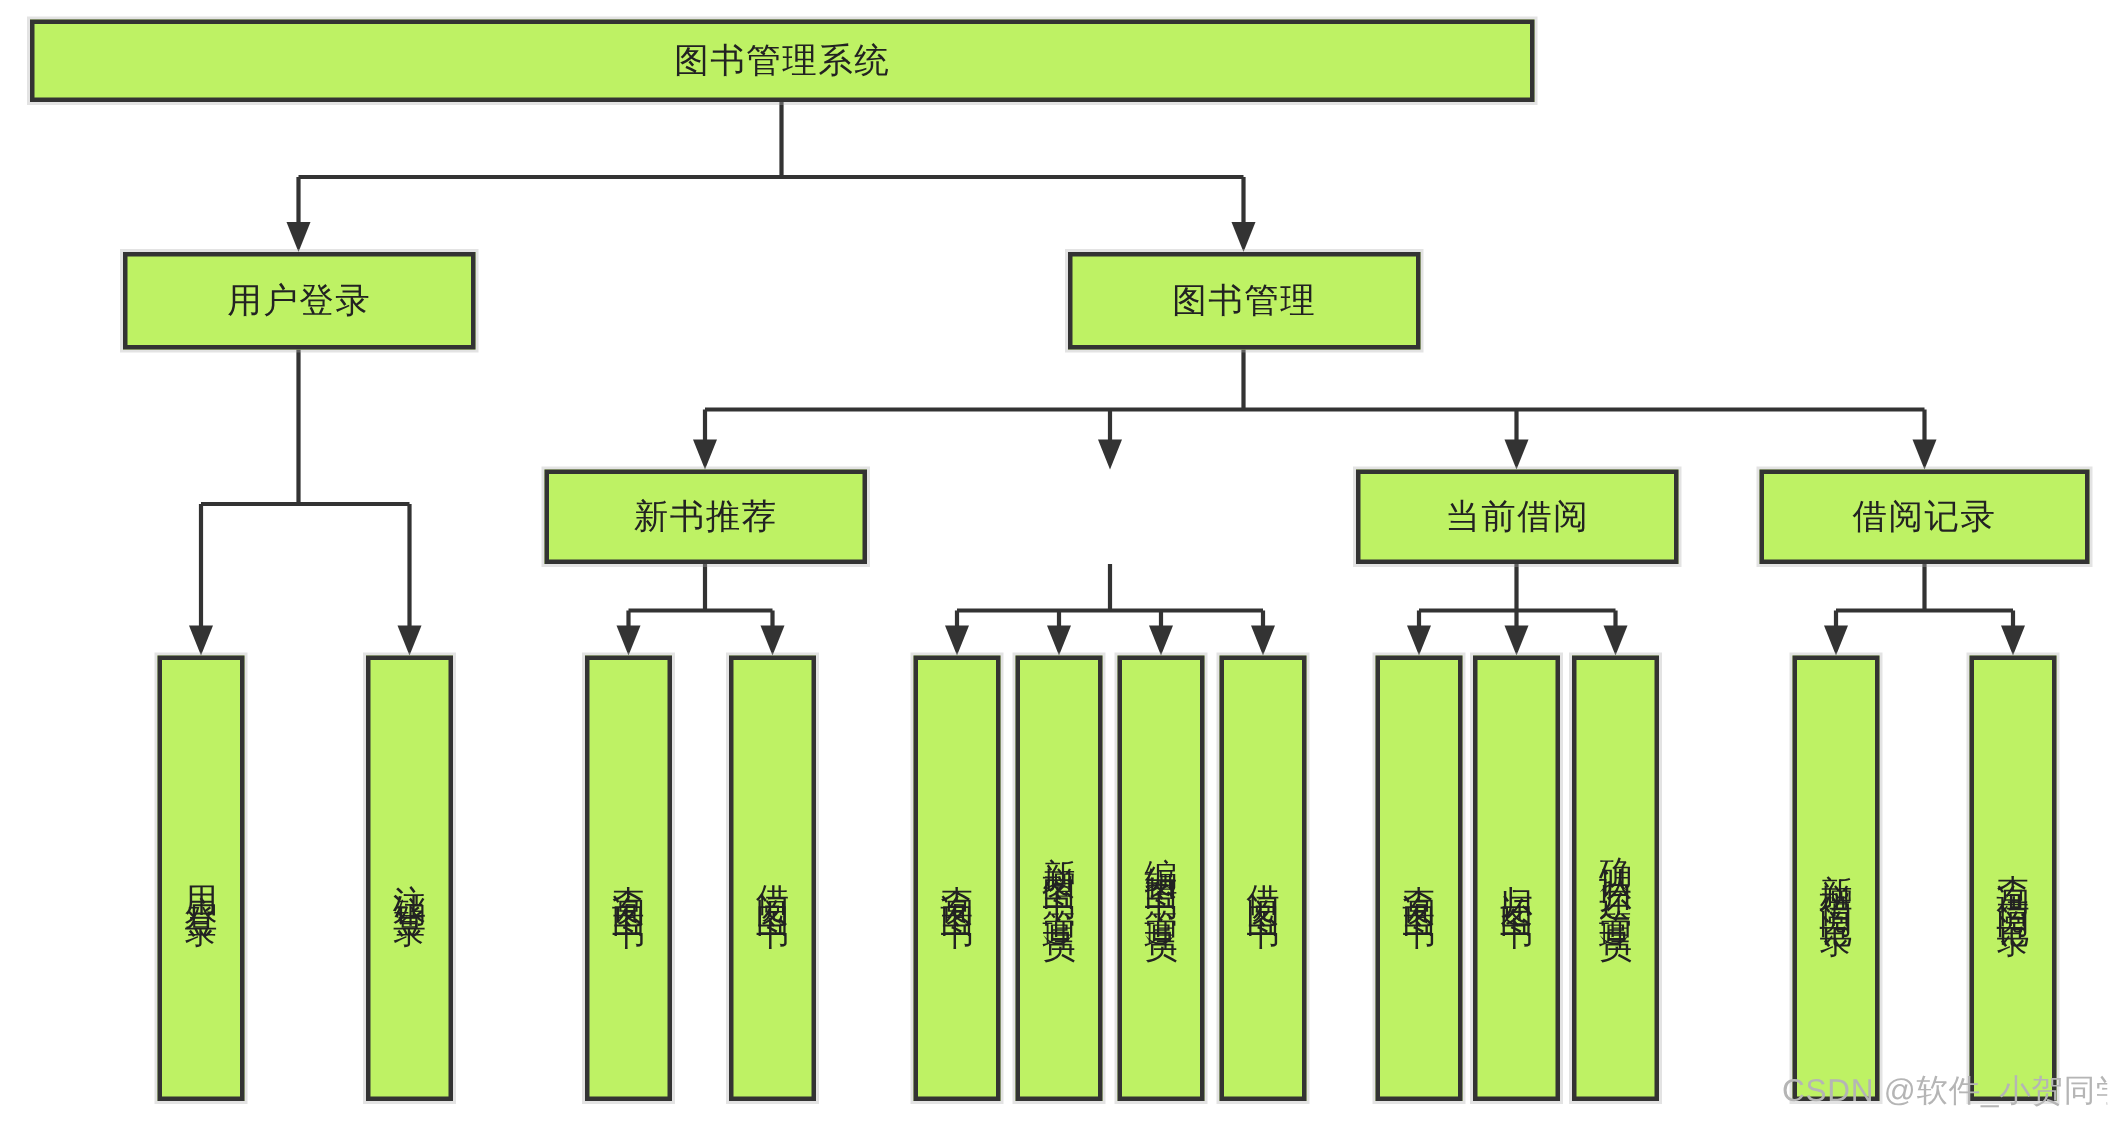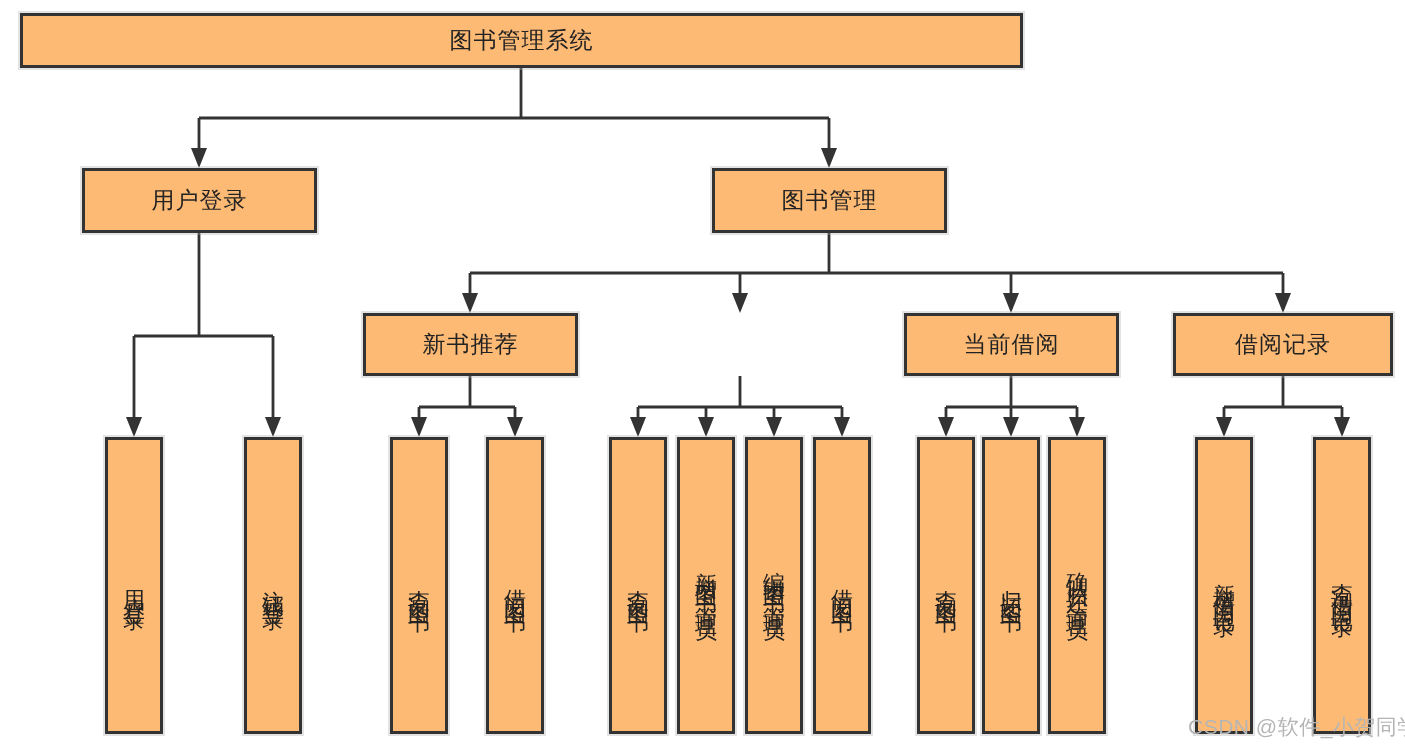--- a/index.html
+++ b/index.html
@@ -17,21 +17,21 @@
     color:var(--text);
     overflow:hidden;
   }
   .stage svg{position:absolute;left:0;top:0;}
   .lines{stroke:var(--line);stroke-width:2.8;fill:none;}
   .arrow{fill:var(--line);stroke:none;}
   .box{
     position:absolute;
     box-sizing:border-box;
     border:3px solid var(--line);
-    background:#fdba74;
+    background:#bef264;
     display:flex;align-items:center;justify-content:center;
     box-shadow:0 0 0 2px rgba(175,175,175,0.35);
   }
   .hbox{font-size:23px;letter-spacing:1px;}
   .vbox span{
     writing-mode:vertical-rl;
     text-orientation:mixed;
     font-size:22px;
     letter-spacing:7px;
     line-height:1;

